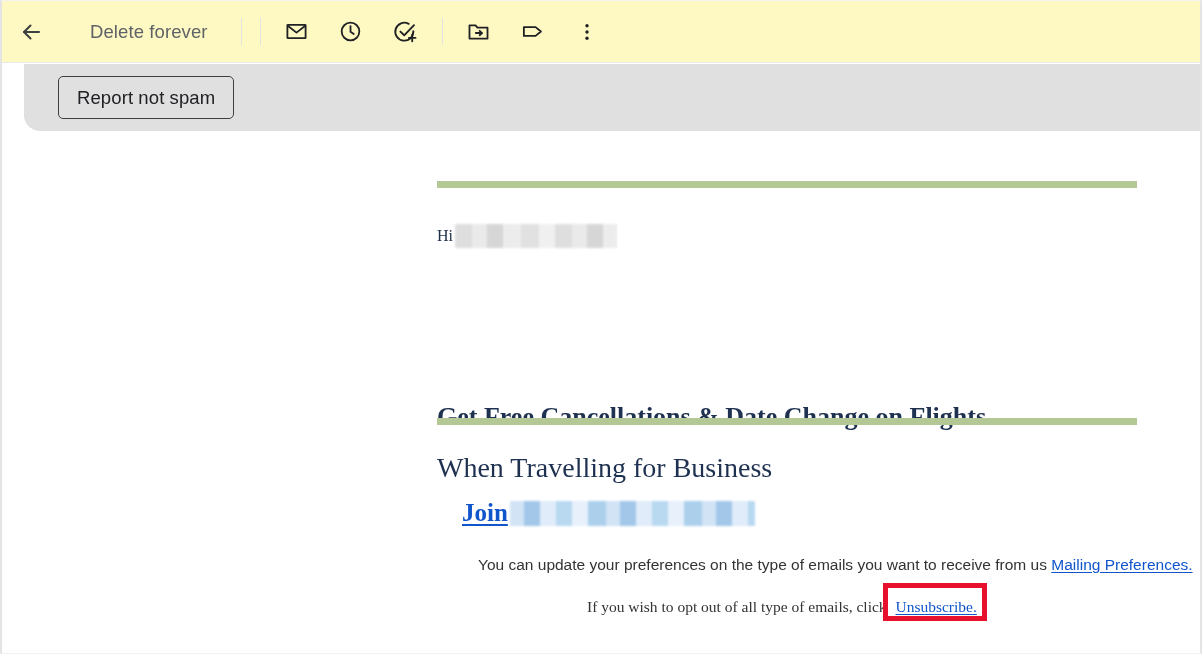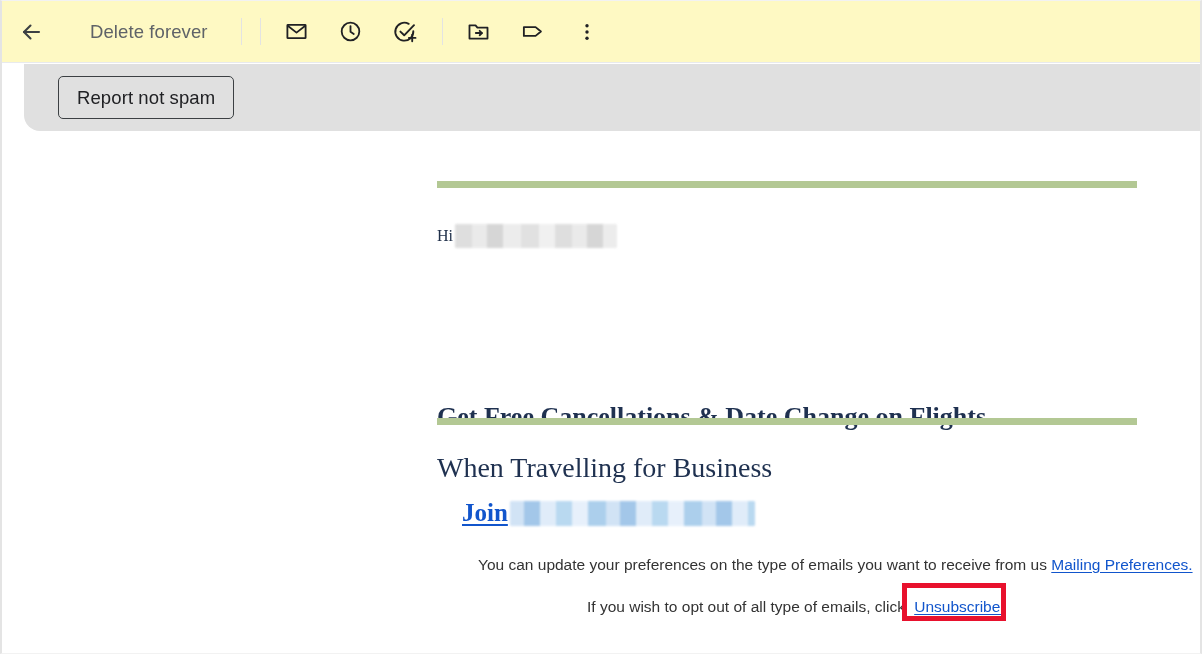--- a/index.html
+++ b/index.html
@@ -230,21 +230,21 @@
 
   
   .footer-line {
     position: absolute;
     font-size: 15.5px;
     color: #333333;
     white-space: nowrap;
     font-family: "Liberation Sans", sans-serif;
   }
   #footer-line-1 { left: 440px; top: 424px; margin-left: 36px; }
-  #footer-line-2 { left: 585px; top: 465px; }
+  #footer-line-2 { left: 585px; top: 465px; font-family: Liberation Serif, serif; }
 
   .footer-link {
     color: #1155cc;
     text-decoration: underline;
     text-underline-offset: 2px;
     cursor: pointer;
   }
 
   .unsub-wrap {
     position: relative;

